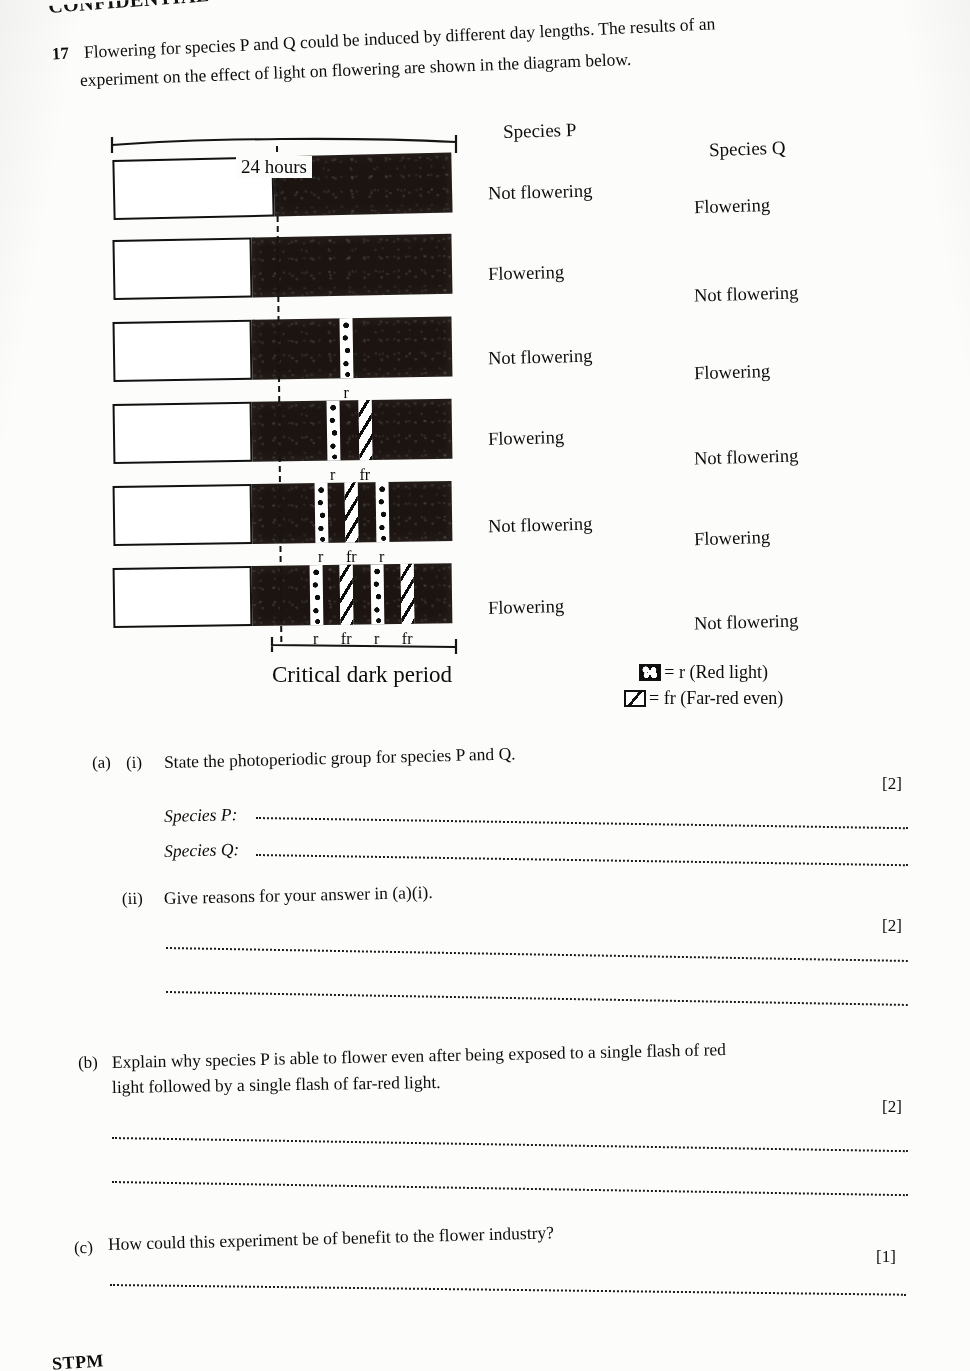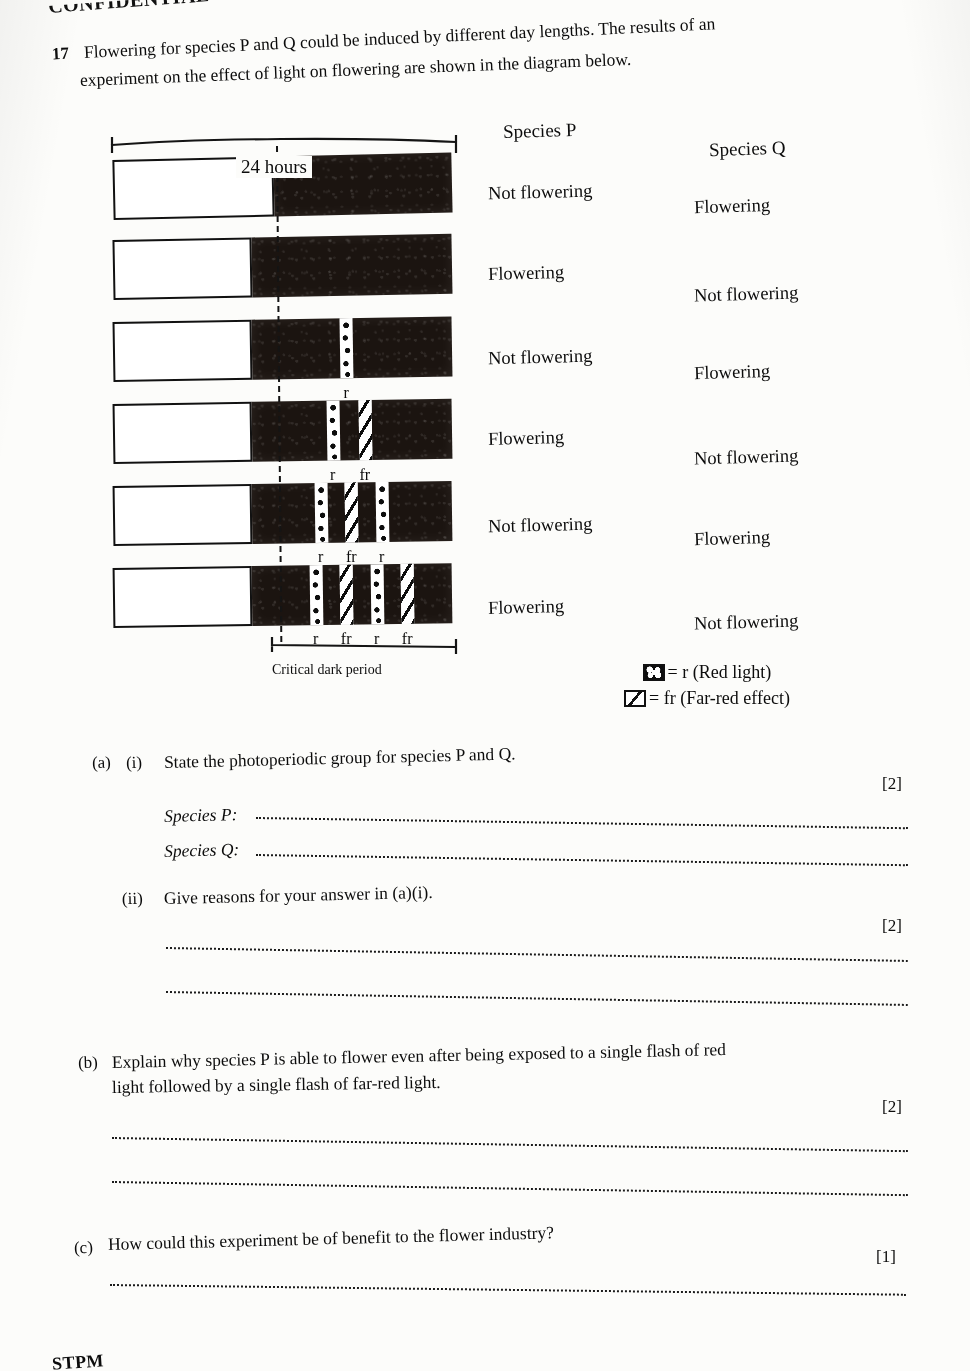--- a/index.html
+++ b/index.html
@@ -111,21 +111,21 @@
 
   #dashline{
     position:absolute;left:276px;top:146px;width:0;height:496px;
     border-left:2.4px dashed #141414;
     transform:rotate(-0.5deg);transform-origin:top center;
     z-index:2;
   }
 
   #cdp-bracket{position:absolute;left:270px;top:636px;}
   #cdp-label{
-    position:absolute;left:272px;top:662px;font-size:14px;white-space:nowrap;
+    position:absolute;left:272px;top:662px;font-size:23px;white-space:nowrap;
   }
 
   
   .sp-head{position:absolute;font-size:19px;white-space:nowrap;}
   .sp-cell{position:absolute;font-size:18.5px;white-space:nowrap;}
 
   
   #legend{position:absolute;left:624px;top:662px;text-align:center;}
   .leg-row{position:relative;height:26px;white-space:nowrap;}
   .leg-swatch{
@@ -261,21 +261,21 @@
         <div class="sp-cell" style="left: 694px; top: 528px; transform: rotate(-1.7deg);">Flowering</div>
         <div class="sp-cell" style="left: 488px; top: 597px; transform: rotate(-1.5deg);">Flowering</div>
         <div class="sp-cell" style="left: 694px; top: 612px; transform: rotate(-1.7deg);">Not flowering</div>
       </div>
 
     <div id="legend">
       <div class="leg-row">
         <span class="leg-swatch r"></span><span class="leg-text">= r (Red light)</span>
       </div>
       <div class="leg-row">
-        <span class="leg-swatch fr"></span><span class="leg-text">= fr (Far-red effect)</span>
+        <span class="leg-swatch fr"></span><span class="leg-text">= fr (Far-red even)</span>
       </div>
     </div>
   </div>
 
   <div class="qrow">
     <div class="qmark" style="left:92px;top:753px;transform:rotate(-1.5deg);">(a)</div>
     <div class="qmark" style="left:126px;top:753px;transform:rotate(-1.5deg);">(i)</div>
     <div class="qtext" style="left:164px;top:752px;white-space:nowrap;transform:rotate(-1.4deg);transform-origin:left center;">State the photoperiodic group for species P and Q.</div>
     <div class="qmark" style="left:882px;top:774px;">[2]</div>
 

